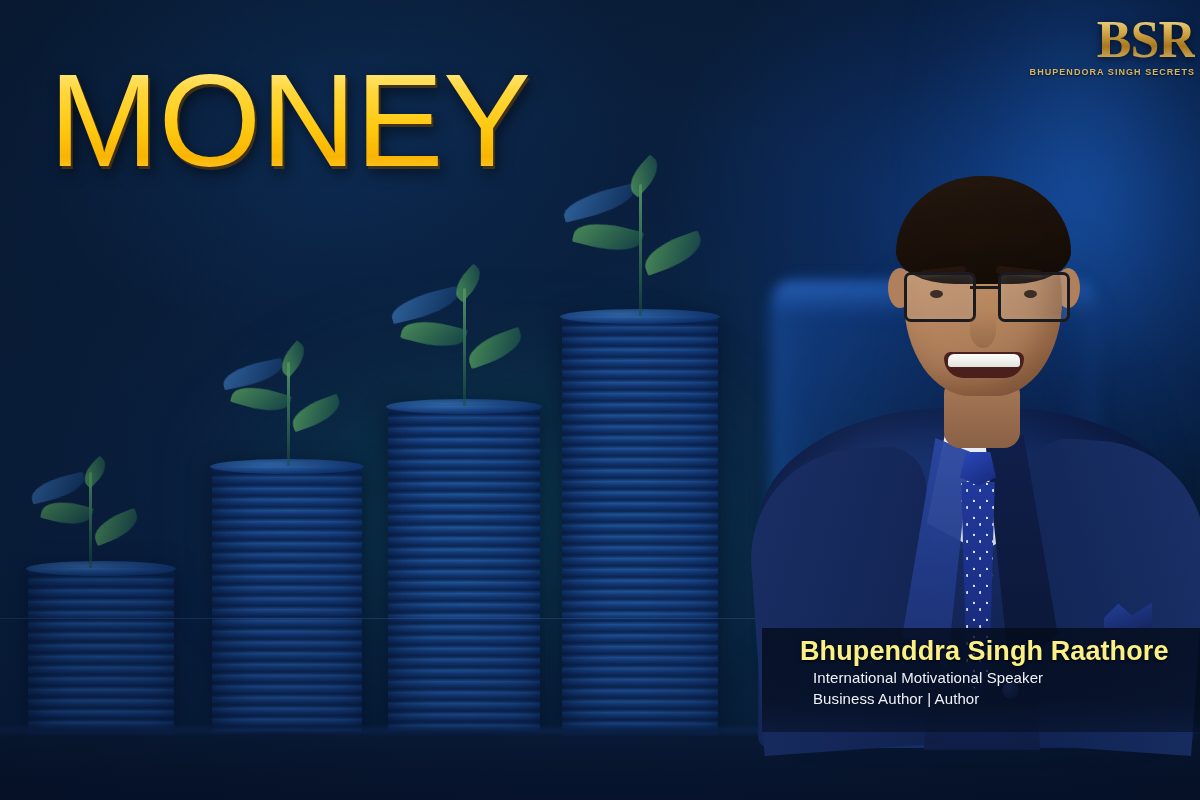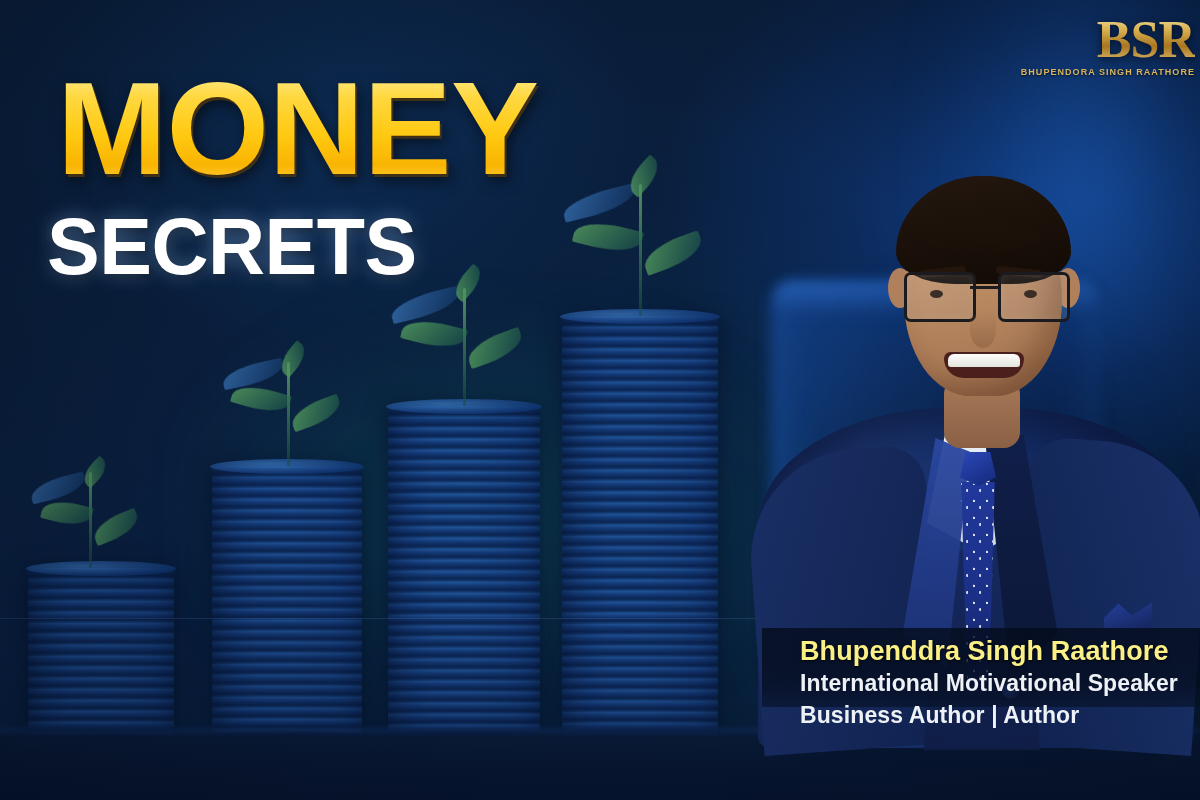--- a/index.html
+++ b/index.html
@@ -134,30 +134,30 @@
     background: rgba(90,140,210,0.22);
   }
 
   
   .headline-block {
     position: absolute;
     left: 45px; top: 52px;
     z-index: 6;
   }
   .line-gold {
-    font-weight: 700;
+    font-weight: 400;
     letter-spacing: -0.5px;
     line-height: 0.98;
     color: #ffd230;
     background: linear-gradient(180deg, #fff0a2 0%, #ffd83f 26%, #ffc911 55%, #f9b402 78%, #ffd84d 100%);
     -webkit-background-clip: text;
     background-clip: text;
     -webkit-text-fill-color: transparent;
     filter: drop-shadow(2px 3px 0px rgba(110,70,4,0.55)) drop-shadow(3px 5px 7px rgba(0,0,0,0.55));
-    margin: 12px;
+    margin: 4px;
   }
   #headline-money   { font-size: 132px; }
   #headline-manage  { font-size: 103px; margin-top: 16px; }
   #headline-secrets {
     font-size: 79px;
     font-weight: 700;
     letter-spacing: -0.5px;
     line-height: 1;
     margin: 14px 0 0 2px;
     color: #ffffff;
@@ -343,40 +343,41 @@
     position: absolute; left: 4px; top: 2px;
     width: 72px; height: 13px;
     background: linear-gradient(180deg, #fdfdfb, #e3e3dd);
     border-radius: 6px 6px 3px 3px;
   }
 
   
   .nameplate {
     position: absolute;
     left: 762px; top: 628px;
-    width: 438px; height: 79px;
+    width: 438px; height: 104px;
     background: linear-gradient(180deg, rgba(4,12,28,0.82) 0%, rgba(4,12,30,0.78) 70%, rgba(5,16,36,0.62) 100%);
     z-index: 8;
     padding: 8px 0 0 38px;
     box-sizing: border-box;
   }
   #speaker-name {
     font-size: 27px;
     font-weight: 700;
     color: #fbf086;
     letter-spacing: 0.1px;
     line-height: 1.18;
     text-shadow: 0 1px 3px rgba(0,0,0,0.8);
   }
   .speaker-role {
-    font-size: 23px;
-    font-weight: 700;
+    font-size: 15px;
+    font-weight: 400;
     color: #eef2f7;
     line-height: 1.38;
     letter-spacing: 0.1px;
+    margin-left: 13px;
   }
 
   
   .logo {
     position: absolute;
     right: 5px; top: 14px;
     z-index: 9;
     text-align: right;
   }
   #logo-mark {
@@ -484,28 +485,27 @@
       <div class="bridge"></div>
     </div>
     <div class="nose"></div>
     <div class="mouth">
       <div class="teeth"></div>
     </div>
   </div>
 
   <div class="headline-block">
     <div id="headline-money" class="line-gold">MONEY</div>
-    <div id="headline-secrets">SECRETS</div>
   </div>
 
 
   <div class="nameplate">
     <div id="speaker-name">Bhupenddra Singh Raathore</div>
     <div class="speaker-role">International Motivational Speaker</div>
     <div class="speaker-role">Business Author  |  Author</div>
   </div>
 
   <div class="logo">
     <div id="logo-mark">BSR</div>
-    <div id="logo-sub">BHUPENDORA SINGH RAATHORE</div>
+    <div id="logo-sub">BHUPENDORA SINGH SECRETS</div>
   </div>
 
 </div>
 
 </body></html>

